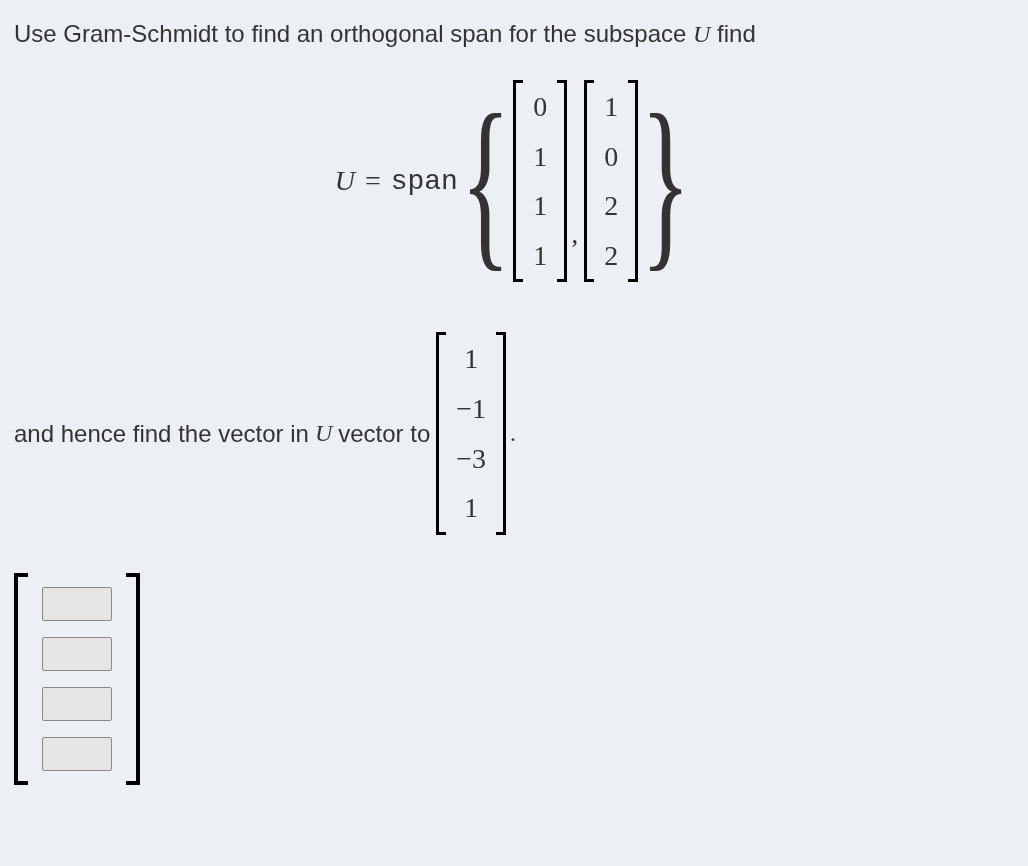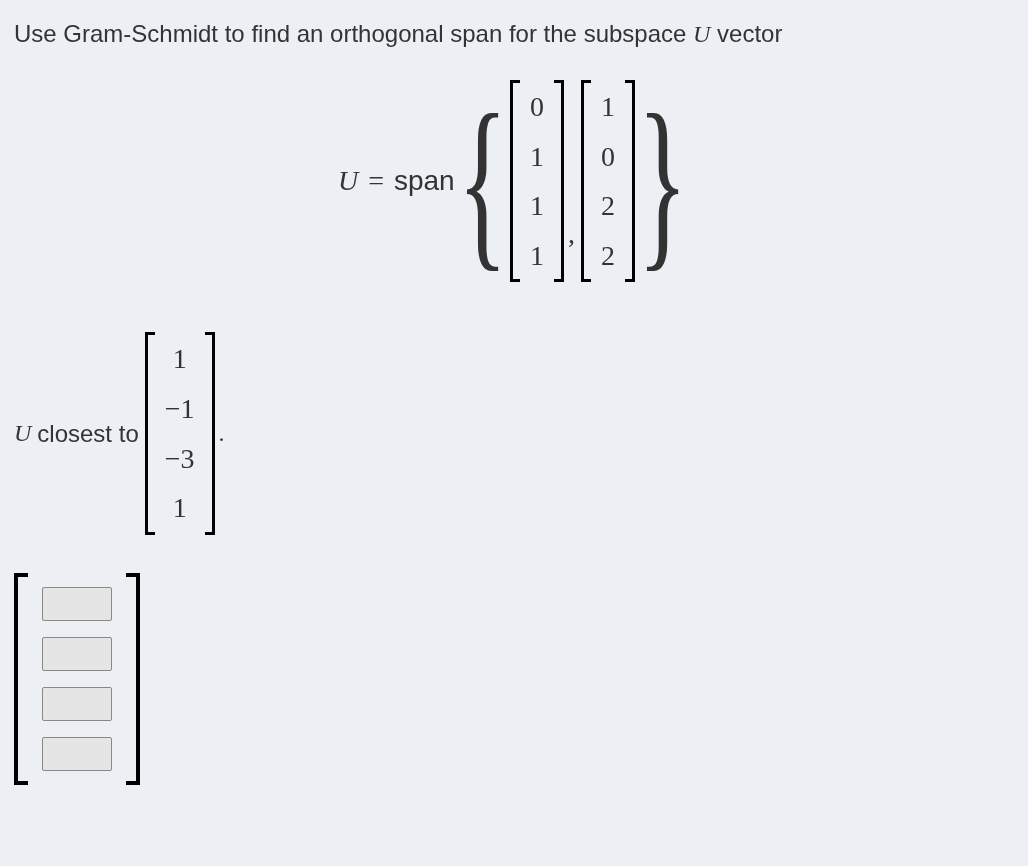--- a/index.html
+++ b/index.html
@@ -14,21 +14,21 @@
       color: #333;
       padding: 20px 14px;
       width: 1028px;
       height: 866px;
     }
     .math-italic {
       font-family: 'Times New Roman', Times, serif;
       font-style: italic;
     }
     .math-upright {
-      font-family: Liberation Sans, sans-serif;
+      font-family: Liberation Mono, monospace;
     }
     .intro-line {
       margin-bottom: 32px;
     }
     .equation-block {
       display: flex;
       align-items: center;
       justify-content: center;
       margin: 20px 0 50px 0;
       font-size: 28px;
@@ -152,21 +152,21 @@
       font-family: 'Times New Roman', Times, serif;
       margin: 0 10px;
     }
   </style>
 </head>
 <body>
 
 
 
 <div class="intro-line">
-  <span>Use Gram-Schmidt to find an orthogonal span for the subspace </span><span class="math-italic">U</span><span> vector</span>
+  <span>Use Gram-Schmidt to find an orthogonal span for the subspace </span><span class="math-italic">U</span><span> find</span>
 </div>
 
 <div class="equation-block">
   <span class="math-italic">U</span>
   <span class="eq-sign"> = </span>
   <span class="math-upright">span</span>
 
   <span class="curly-brace">{</span>
 
   <span class="bracket-matrix">
@@ -198,22 +198,23 @@
     </span>
     <span class="bracket right">
         <span class="bracket-bar"></span>
       </span>
   </span>
 
   <span class="curly-brace">}</span>
 </div>
 
 <div class="second-line">
+  <span class="second-text">and hence find the vector in </span>
   <span class="math-italic second-text">U</span>
-  <span class="second-text"> closest to </span>
+  <span class="second-text"> vector to </span>
 
   <span class="bracket-matrix">
     <span class="bracket left">
         <span class="bracket-bar"></span>
       </span>
     <span class="matrix-col">
       <span class="cell">1</span>
       <span class="cell">−1</span>
       <span class="cell">−3</span>
       <span class="cell">1</span>

